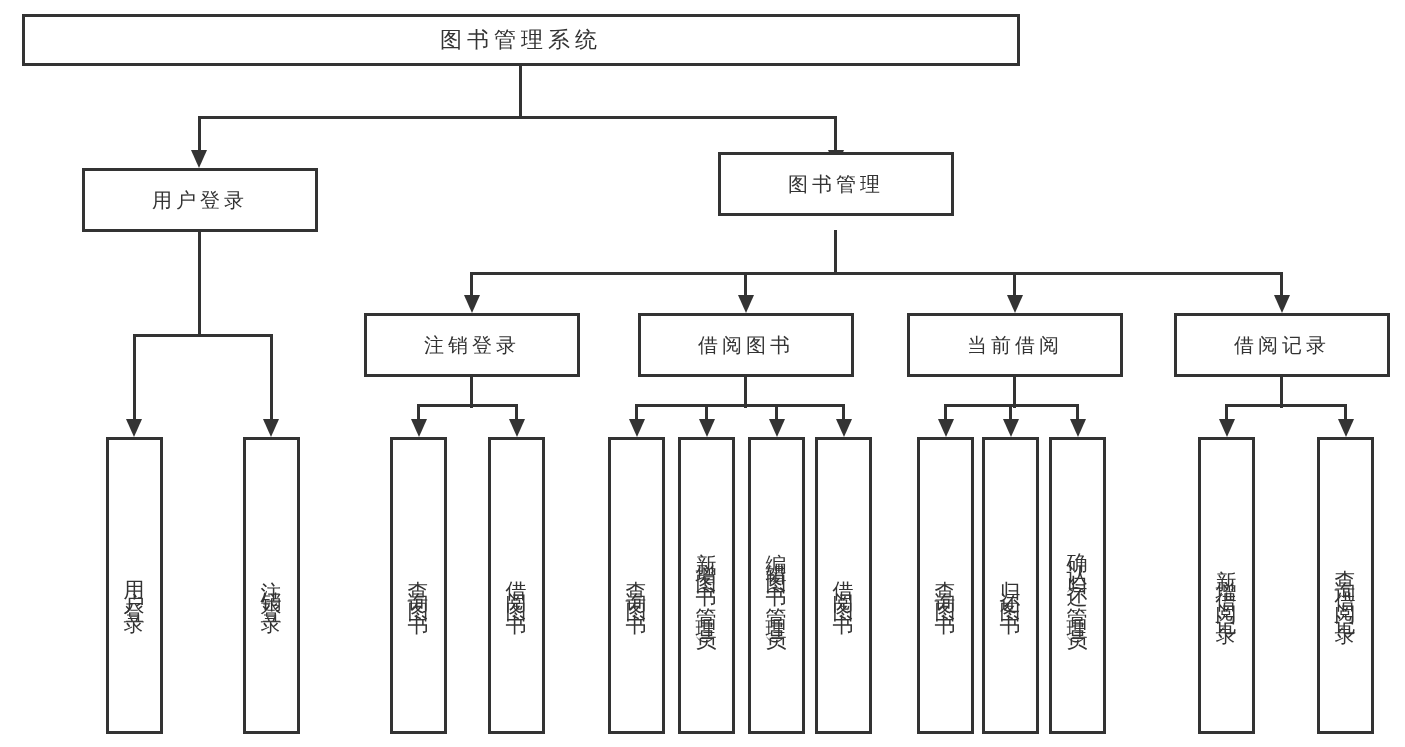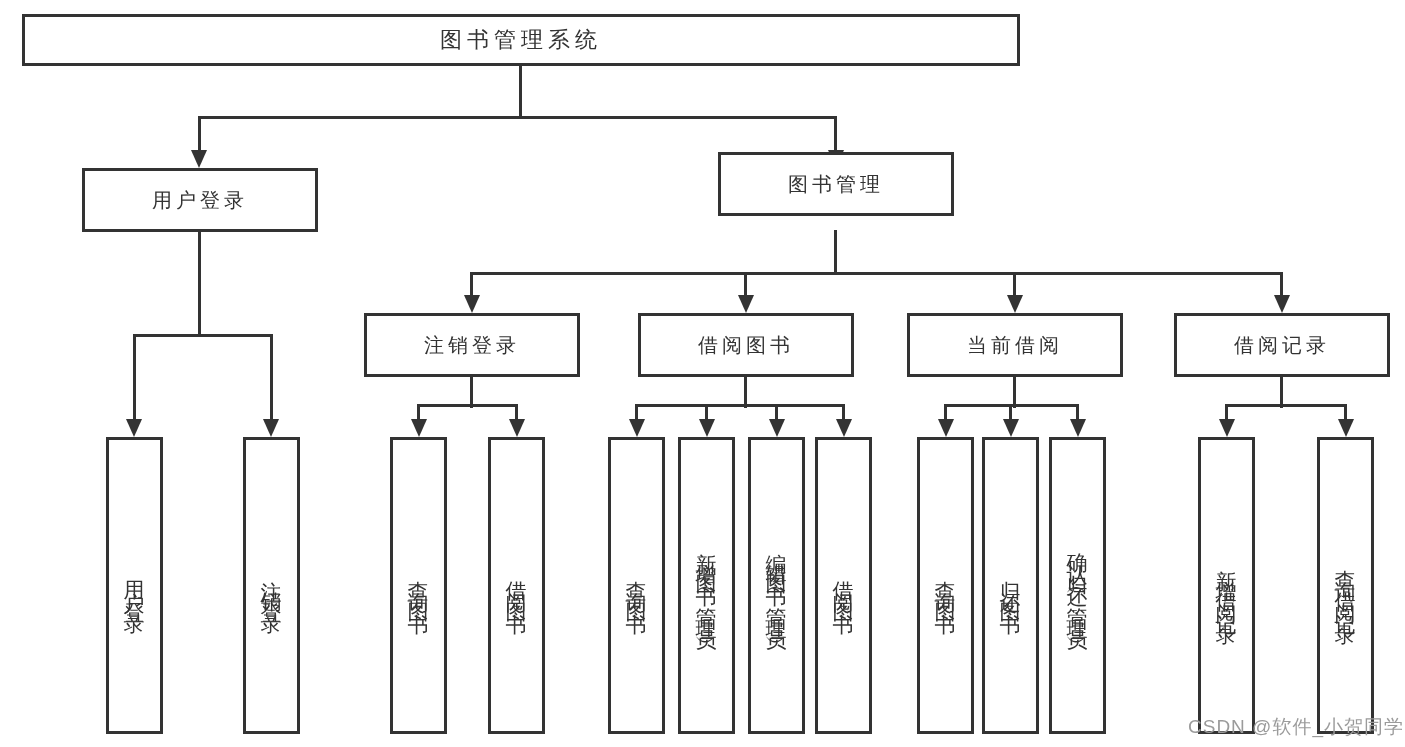--- a/index.html
+++ b/index.html
@@ -187,15 +187,14 @@
     <span class="vtext">确认归还（管理员）</span>
   </div>
 
   <div class="node leaf" style="left:1198px">
     <span class="vtext">新增借阅记录</span>
   </div>
   <div class="node leaf" style="left:1317px">
     <span class="vtext">查询借阅记录</span>
   </div>
 
-  <div class="watermark">CSDN @软件_小贺同学</div>
 
 </div>
 
 </body></html>

